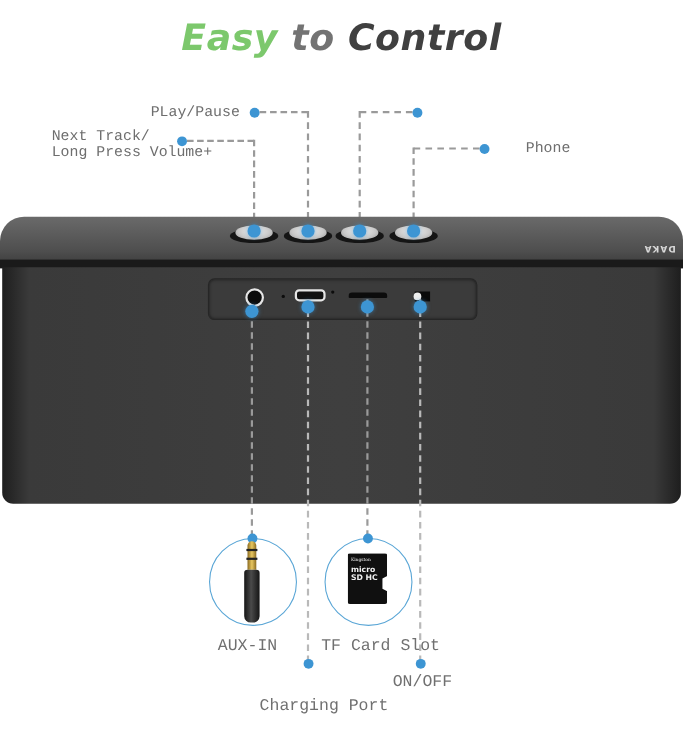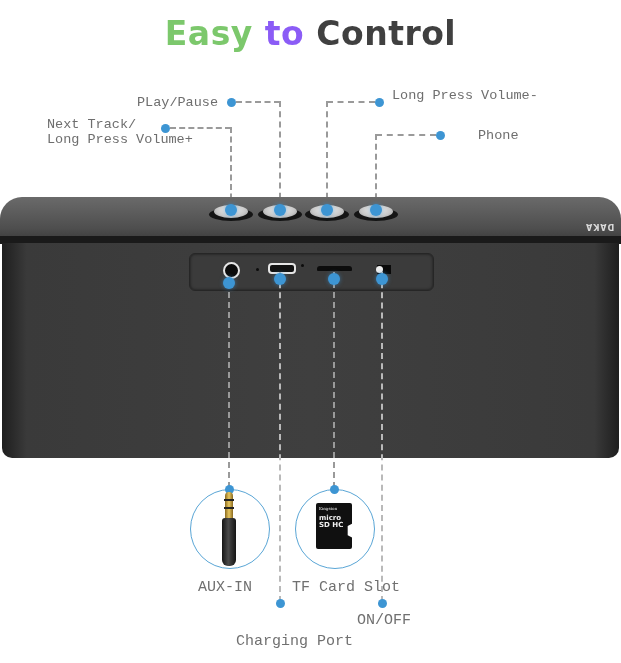--- a/index.html
+++ b/index.html
@@ -2,21 +2,21 @@
 <html><head>
 <meta charset="utf-8">
 <style>
   html, body { margin: 0; padding: 0; background: #ffffff; }
   body { width: 621px; height: 663px; position: relative; overflow: hidden;
          font-family: "DejaVu Sans", sans-serif; }
 
   .title { position: absolute; left: 0; width: 621px; top: 14px; text-align: center;
            font-family: "DejaVu Sans", sans-serif; font-weight: bold; font-size: 33px;
            letter-spacing: 0.5px; }
-  .title span { display: inline-block; }
+  .title span { display: inline-block; font-style: italic; }
 
   .label { position: absolute; color: #6e6e6e; font-size: 13.5px; line-height: 15px;
            font-family: Liberation Mono, monospace; white-space: nowrap; }
   .label-lg { font-size: 15px; color: #707070; }
 
   .dot { position: absolute; width: 9px; height: 9px; border-radius: 50%;
          background: #3d95d3; margin: -4.5px 0 0 -4.5px; }
   .dot.big { width: 12px; height: 12px; margin: -6px 0 0 -6px; box-shadow: 0 0 4px rgba(61,149,211,0.6); }
 
   .hdash { position: absolute; height: 0; border-top: 2px dashed #9a9a9a; }
@@ -68,31 +68,30 @@
   .sd { position: absolute; left: 316px; top: 503px; width: 36px; height: 46px; background: #101010;
         clip-path: polygon(0 0, 100% 0, 100% 45%, 88% 50%, 88% 70%, 100% 75%, 100% 100%, 0 100%); border-radius: 2px; }
   .sd-brand { position: absolute; left: 319px; top: 506px; font-size: 4px; color: #f0f0f0; font-family: "DejaVu Serif", serif; }
   .sd-logo { position: absolute; left: 319px; top: 515px; font-size: 7px; color: #f0f0f0; font-weight: bold; line-height: 7px; }
 </style>
 </head>
 <body>
 
 <div class="title">
   <span style="color:#7cc86c;">Easy</span>
-  <span style="color:#8b5cf6;">to</span>
+  <span style="color:#737373;">to</span>
   <span style="color:#404040;">Control</span>
 </div>
 
 <div class="label" style="left:137px; top:95px;">PLay/Pause</div>
 <div class="label" style="left:47px; top:117px;">
   <div>Next Track/</div>
   <div>Long Press Volume+</div>
 </div>
 <div class="label" style="left:392px; top:88px;">
-  <div>Long Press Volume-</div>
 </div>
 <div class="label" style="left:451px; top:128px;margin-left:27px;">Phone</div>
 
 <div class="hdash" style="left:236px; top:101px; width:44px;"></div>
 <div class="vdash" style="left:279px; top:101px; height:108px;"></div>
 <div class="dot" style="left:231px; top:102px;"></div>
 
 <div class="hdash" style="left:170px; top:127px; width:61px;"></div>
 <div class="vdash" style="left:230px; top:127px; height:82px;"></div>
 <div class="dot" style="left:165px; top:128px;"></div>

